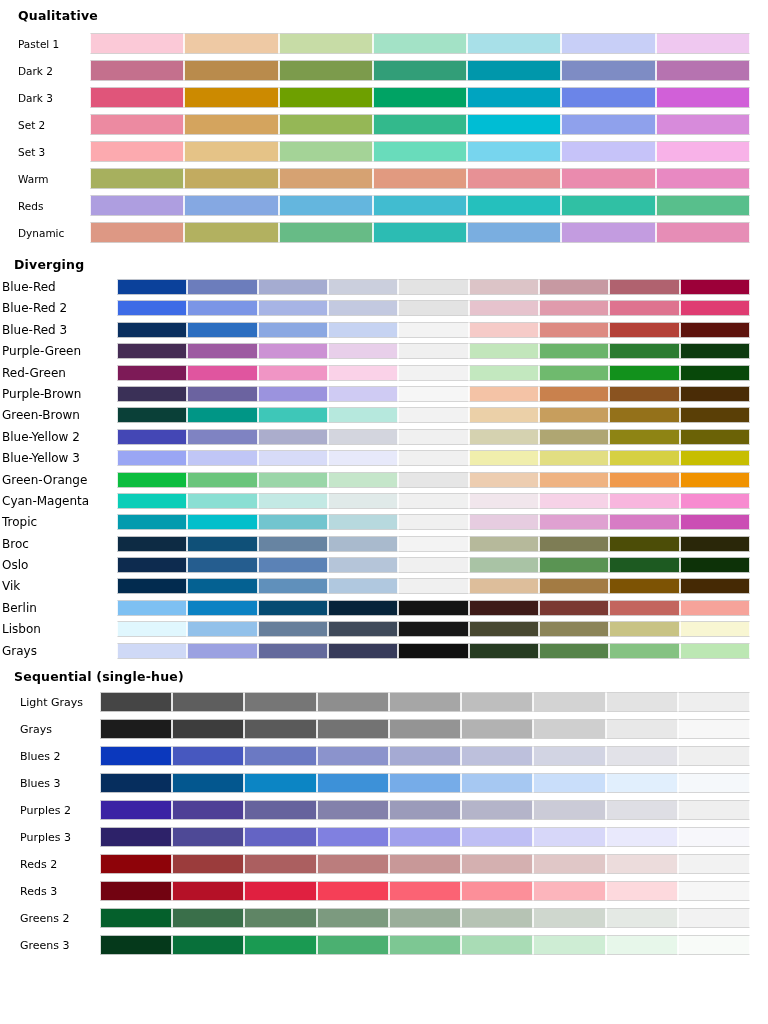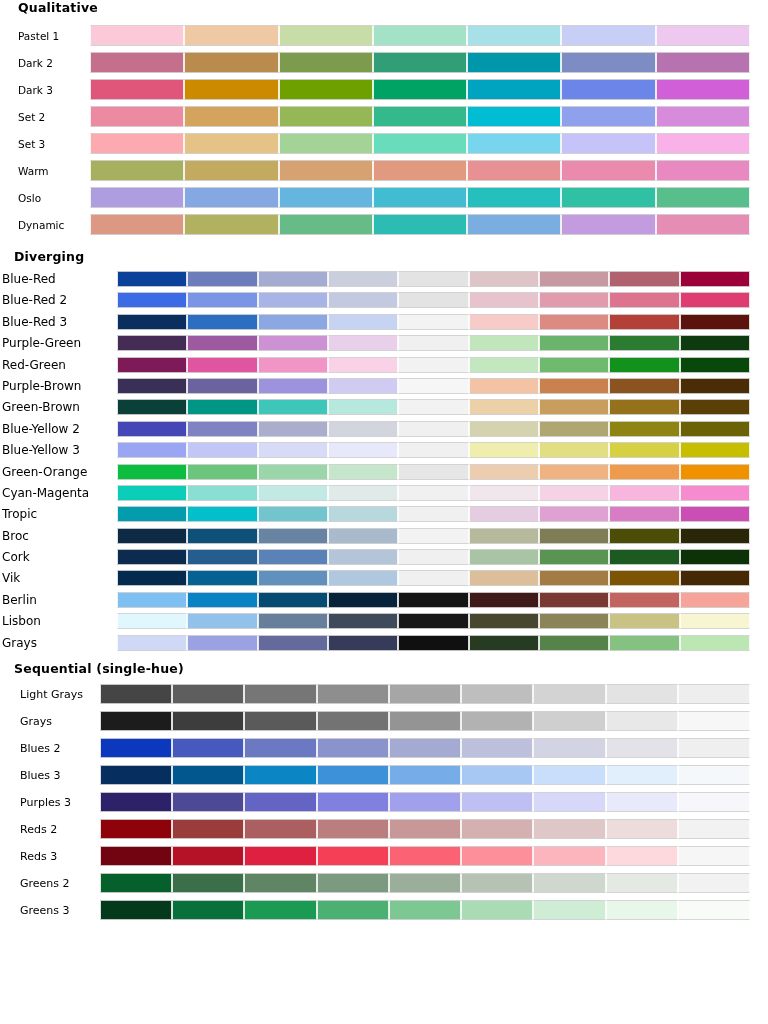--- a/index.html
+++ b/index.html
@@ -40,21 +40,21 @@
   }
   .swatch {
     flex: 1 1 0;
     height: 100%;
     border: 1px solid rgba(255,255,255,0.85);
     border-top-color: rgba(210,210,210,0.9);
     border-bottom-color: rgba(210,210,210,0.9);
   }
 
   
-  #qualitative { padding-top: 0; }
+  #qualitative { padding-top: 8px; }
   #qualitative .section-title { font-size: 12.5px; margin-left: 18px; margin-bottom: 10px; }
   #qualitative .palette-row { height: 21px; margin-bottom: 6px; }
   #qualitative .row-label { width: 90px; padding-left: 18px; font-size: 10.5px; }
   #qualitative .swatch-strip { height: 21px; margin-right: 18px; }
 
   
   #diverging { padding-top: 8px; }
   #diverging .section-title { font-size: 12.5px; margin-left: 14px; margin-bottom: 7px; }
   #diverging .palette-row { height: 16px; margin-bottom: 5.4px; }
   #diverging .row-label { width: 117px; padding-left: 2px; font-size: 12px; }
@@ -141,21 +141,21 @@
             <div class="swatch" style="background: rgb(167, 176, 94);"></div>
             <div class="swatch" style="background: rgb(194, 171, 96);"></div>
             <div class="swatch" style="background: rgb(214, 162, 114);"></div>
             <div class="swatch" style="background: rgb(225, 154, 128);"></div>
             <div class="swatch" style="background: rgb(231, 145, 149);"></div>
             <div class="swatch" style="background: rgb(234, 139, 174);"></div>
             <div class="swatch" style="background: rgb(232, 137, 194);"></div>
           </div>
         </div>
         <div class="palette-row">
-          <div class="row-label">Oslo</div>
+          <div class="row-label">Reds</div>
           <div class="swatch-strip">
             <div class="swatch" style="background: rgb(174, 158, 224);"></div>
             <div class="swatch" style="background: rgb(133, 168, 226);"></div>
             <div class="swatch" style="background: rgb(100, 182, 222);"></div>
             <div class="swatch" style="background: rgb(65, 188, 208);"></div>
             <div class="swatch" style="background: rgb(37, 192, 189);"></div>
             <div class="swatch" style="background: rgb(48, 192, 164);"></div>
             <div class="swatch" style="background: rgb(88, 191, 140);"></div>
           </div>
         </div>
@@ -353,21 +353,21 @@
             <div class="swatch" style="background: rgb(103, 132, 162);"></div>
             <div class="swatch" style="background: rgb(169, 186, 205);"></div>
             <div class="swatch" style="background: rgb(243, 243, 243);"></div>
             <div class="swatch" style="background: rgb(182, 185, 155);"></div>
             <div class="swatch" style="background: rgb(126, 125, 85);"></div>
             <div class="swatch" style="background: rgb(76, 77, 7);"></div>
             <div class="swatch" style="background: rgb(42, 39, 9);"></div>
           </div>
         </div>
         <div class="palette-row">
-          <div class="row-label">Cork</div>
+          <div class="row-label">Oslo</div>
           <div class="swatch-strip">
             <div class="swatch" style="background: rgb(13, 43, 79);"></div>
             <div class="swatch" style="background: rgb(37, 93, 143);"></div>
             <div class="swatch" style="background: rgb(91, 130, 182);"></div>
             <div class="swatch" style="background: rgb(181, 197, 217);"></div>
             <div class="swatch" style="background: rgb(240, 240, 240);"></div>
             <div class="swatch" style="background: rgb(169, 195, 165);"></div>
             <div class="swatch" style="background: rgb(90, 148, 83);"></div>
             <div class="swatch" style="background: rgb(29, 90, 33);"></div>
             <div class="swatch" style="background: rgb(13, 50, 8);"></div>
@@ -485,20 +485,34 @@
             <div class="swatch" style="background: rgb(12, 133, 196);"></div>
             <div class="swatch" style="background: rgb(61, 145, 216);"></div>
             <div class="swatch" style="background: rgb(118, 172, 232);"></div>
             <div class="swatch" style="background: rgb(166, 200, 242);"></div>
             <div class="swatch" style="background: rgb(201, 222, 250);"></div>
             <div class="swatch" style="background: rgb(225, 239, 253);"></div>
             <div class="swatch" style="background: rgb(245, 248, 251);"></div>
           </div>
         </div>
         <div class="palette-row">
+          <div class="row-label">Purples 2</div>
+          <div class="swatch-strip">
+            <div class="swatch" style="background: rgb(59, 34, 164);"></div>
+            <div class="swatch" style="background: rgb(78, 63, 150);"></div>
+            <div class="swatch" style="background: rgb(102, 99, 157);"></div>
+            <div class="swatch" style="background: rgb(131, 129, 171);"></div>
+            <div class="swatch" style="background: rgb(155, 155, 186);"></div>
+            <div class="swatch" style="background: rgb(180, 180, 201);"></div>
+            <div class="swatch" style="background: rgb(203, 203, 215);"></div>
+            <div class="swatch" style="background: rgb(222, 222, 228);"></div>
+            <div class="swatch" style="background: rgb(239, 239, 239);"></div>
+          </div>
+        </div>
+        <div class="palette-row">
           <div class="row-label">Purples 3</div>
           <div class="swatch-strip">
             <div class="swatch" style="background: rgb(45, 34, 105);"></div>
             <div class="swatch" style="background: rgb(78, 73, 150);"></div>
             <div class="swatch" style="background: rgb(100, 100, 196);"></div>
             <div class="swatch" style="background: rgb(128, 128, 224);"></div>
             <div class="swatch" style="background: rgb(160, 160, 236);"></div>
             <div class="swatch" style="background: rgb(191, 191, 244);"></div>
             <div class="swatch" style="background: rgb(215, 215, 249);"></div>
             <div class="swatch" style="background: rgb(233, 233, 252);"></div>

